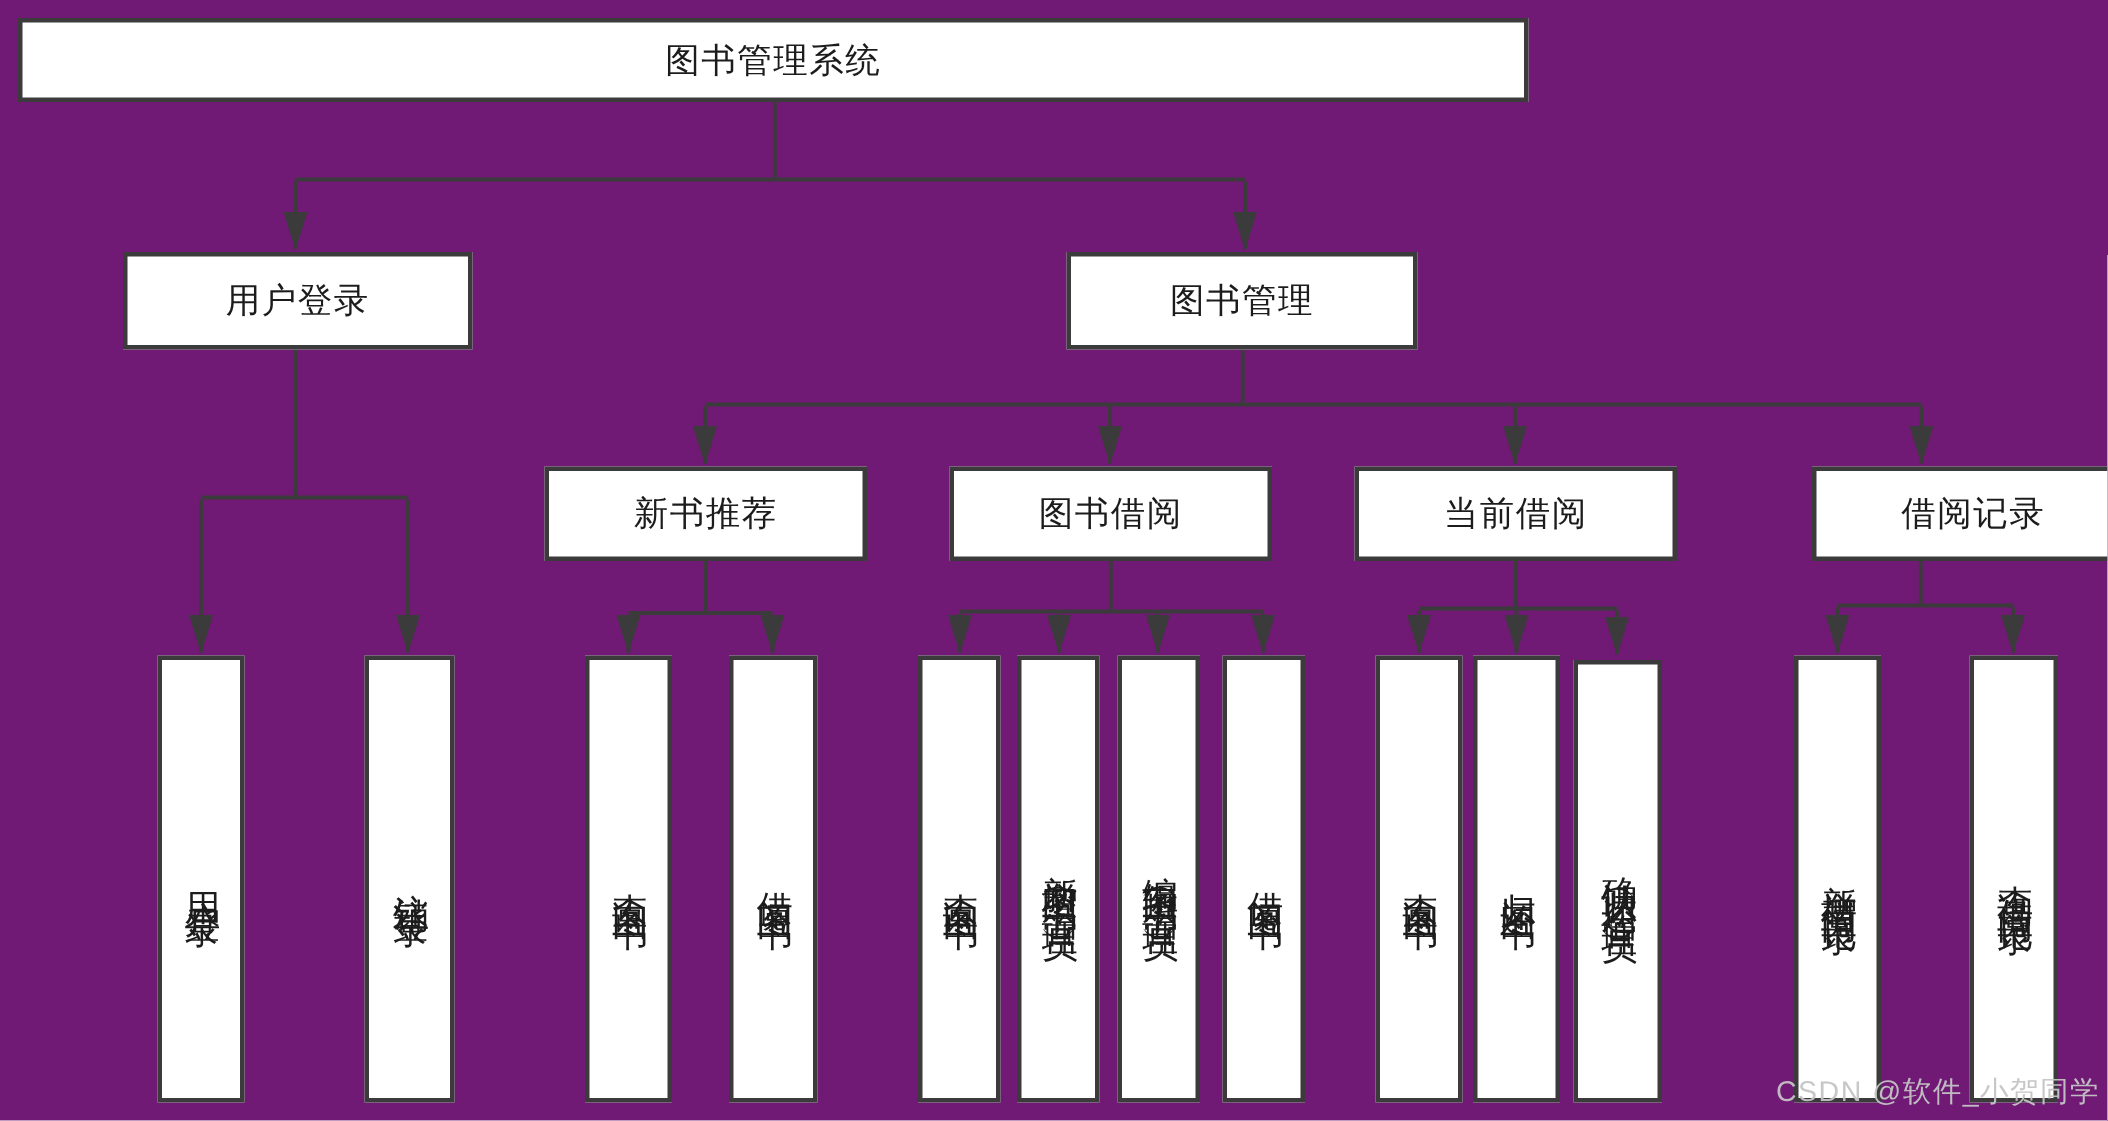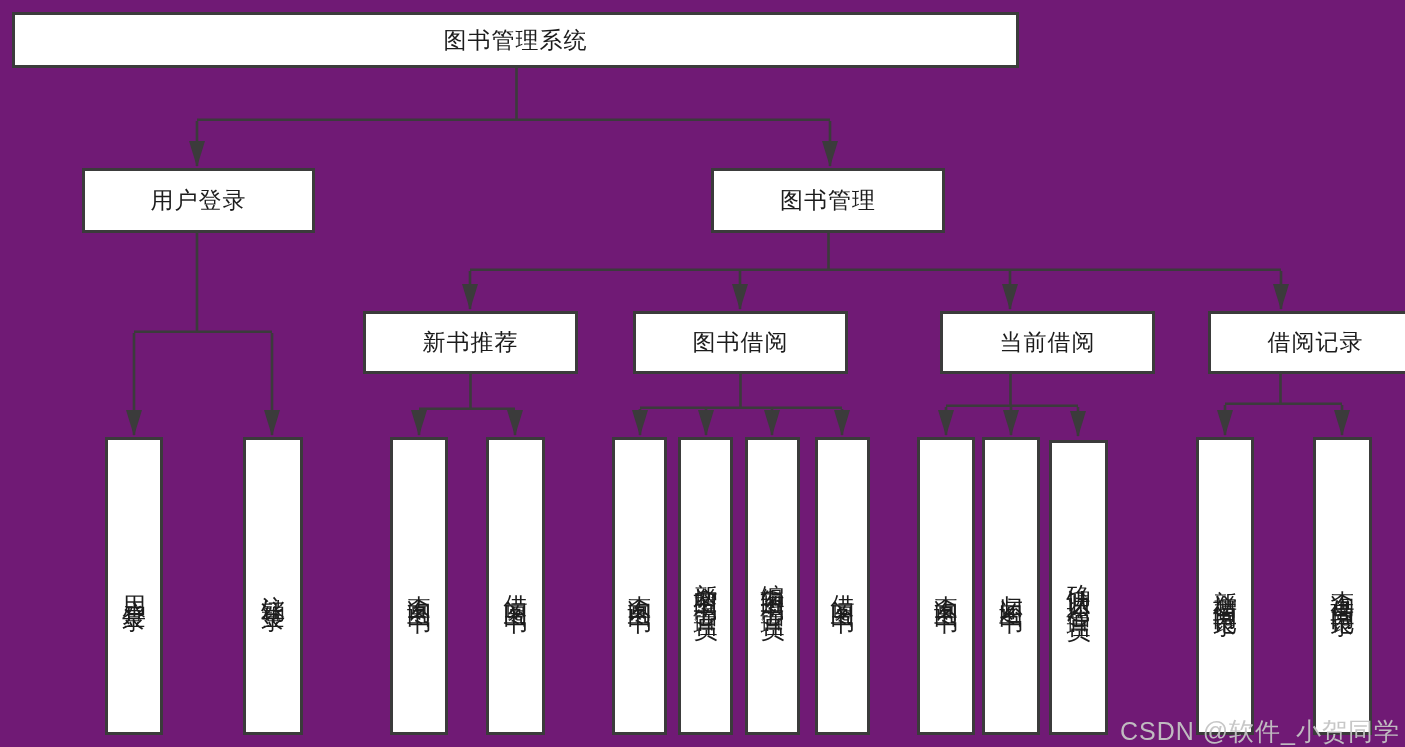--- a/index.html
+++ b/index.html
@@ -24,21 +24,21 @@
   .vbox .vtext{
     writing-mode:vertical-rl;
     text-orientation:mixed;
     letter-spacing:5px;
     line-height:1;
     white-space:nowrap;
   }
   #watermark{
     position:absolute;
     right:5px;top:715px;
-    font-size:25px;
+    font-size:19px;
     color:rgba(196,196,196,0.95);
     letter-spacing:1px;
     z-index:5;
   }
 </style>
 </head>
 <body>
 
 <div id="stage">
 
@@ -109,21 +109,21 @@
   <div class="box hbox" style="left:363px;top:311px;width:215px;height:63px;">
     <span>新书推荐</span>
   </div>
 
   <div class="box hbox" style="left:711px;top:168px;width:234px;height:65px;">
     <span>图书管理</span>
   </div>
   <div class="box hbox" style="left:633px;top:311px;width:215px;height:63px;">
     <span>图书借阅</span>
   </div>
-  <div class="box hbox" style="left:903px;top:311px;width:215px;height:63px;margin-left:37px;">
+  <div class="box hbox" style="left:903px;top:311px;width:215px;height:63px;">
     <span>当前借阅</span>
   </div>
   <div class="box hbox" style="left:1208px;top:311px;width:215px;height:63px;">
     <span>借阅记录</span>
   </div>
 
   <div class="box vbox" style="left:105px;top:437px;width:58px;height:298px;">
     <span class="vtext">用户登录</span>
   </div>
   <div class="box vbox" style="left:243px;top:437px;width:60px;height:298px;">

